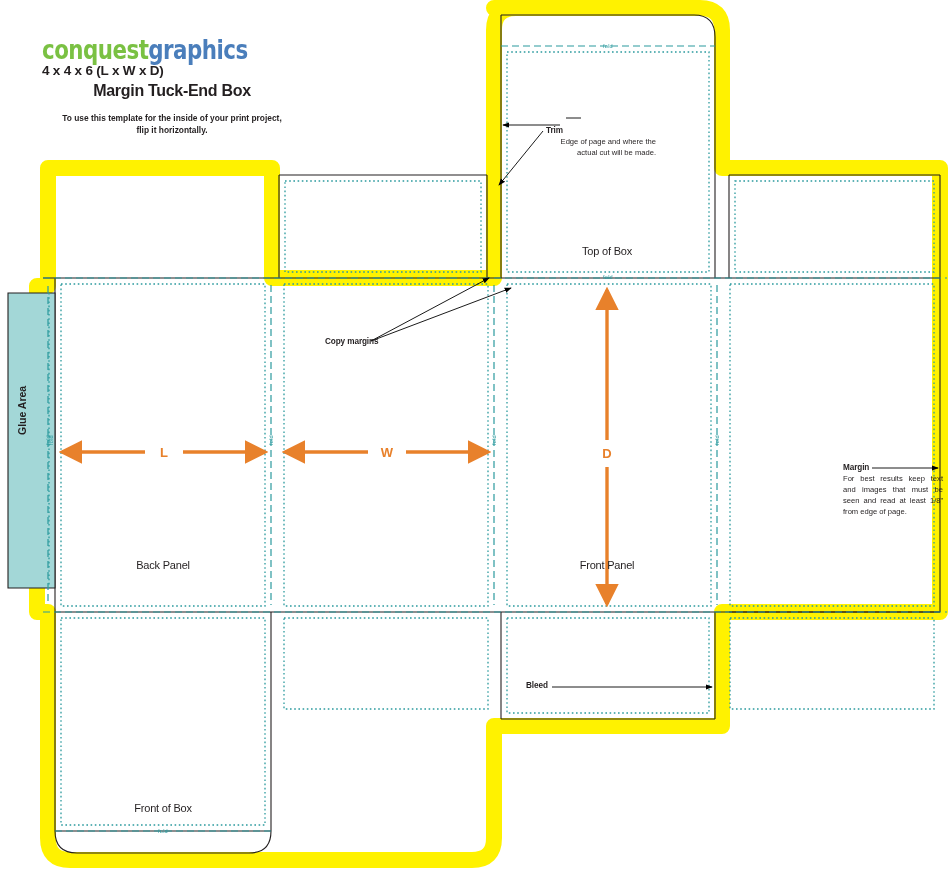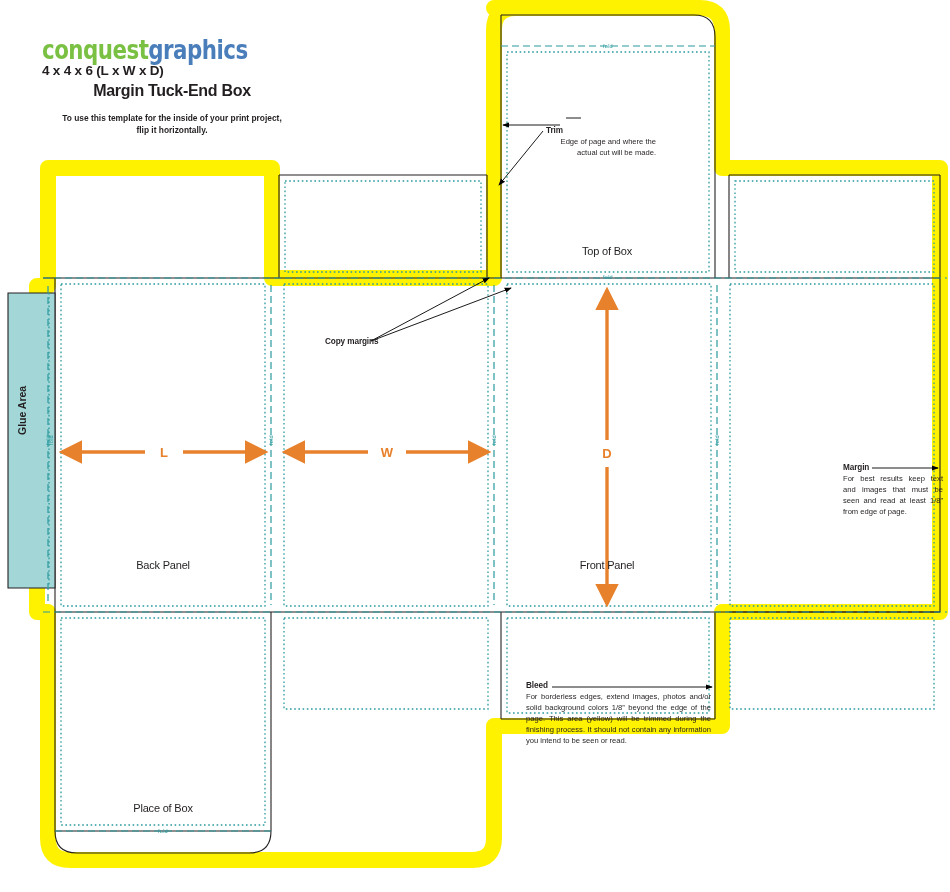--- a/index.html
+++ b/index.html
@@ -237,27 +237,26 @@
     <div class="ctitle">Copy margins</div>
   </div>
 
   <div class="callout" id="callout-margin">
     <div class="ctitle">Margin</div>
     <div class="cbody">For best results keep text and images that must be seen and read at least 1/8” from edge of page.</div>
   </div>
 
   <div class="callout" id="callout-bleed">
     <div class="ctitle">Bleed</div>
-    <div class="cbody">For borderless edges, extend images, photos and/or solid background colors 1/8” beyond the edge of the page. This area (yellow) will be trimmed during the finishing process. It should not contain any information you intend to be seen or read.</div>
   </div>
 
   <div class="plabel" id="label-top-of-box">Top of Box</div>
   <div class="plabel" id="label-back-panel">Back Panel</div>
   <div class="plabel" id="label-front-panel">Front Panel</div>
-  <div class="plabel" id="label-bottom-of-box">Place of Box</div>
+  <div class="plabel" id="label-bottom-of-box">Front of Box</div>
   <div class="gluelabel">Glue Area</div>
 
   <div class="dimletter" id="dim-L">L</div>
   <div class="dimletter" id="dim-W">W</div>
   <div class="dimletter" id="dim-D">D</div>
 
   <div id="fold-labels">
       <div class="foldh" style="left: 608px; top: 46px;">fold</div>
       <div class="foldh" style="left: 608px; top: 277px;">fold</div>
       <div class="foldh" style="left: 163px; top: 831px;">fold</div>

